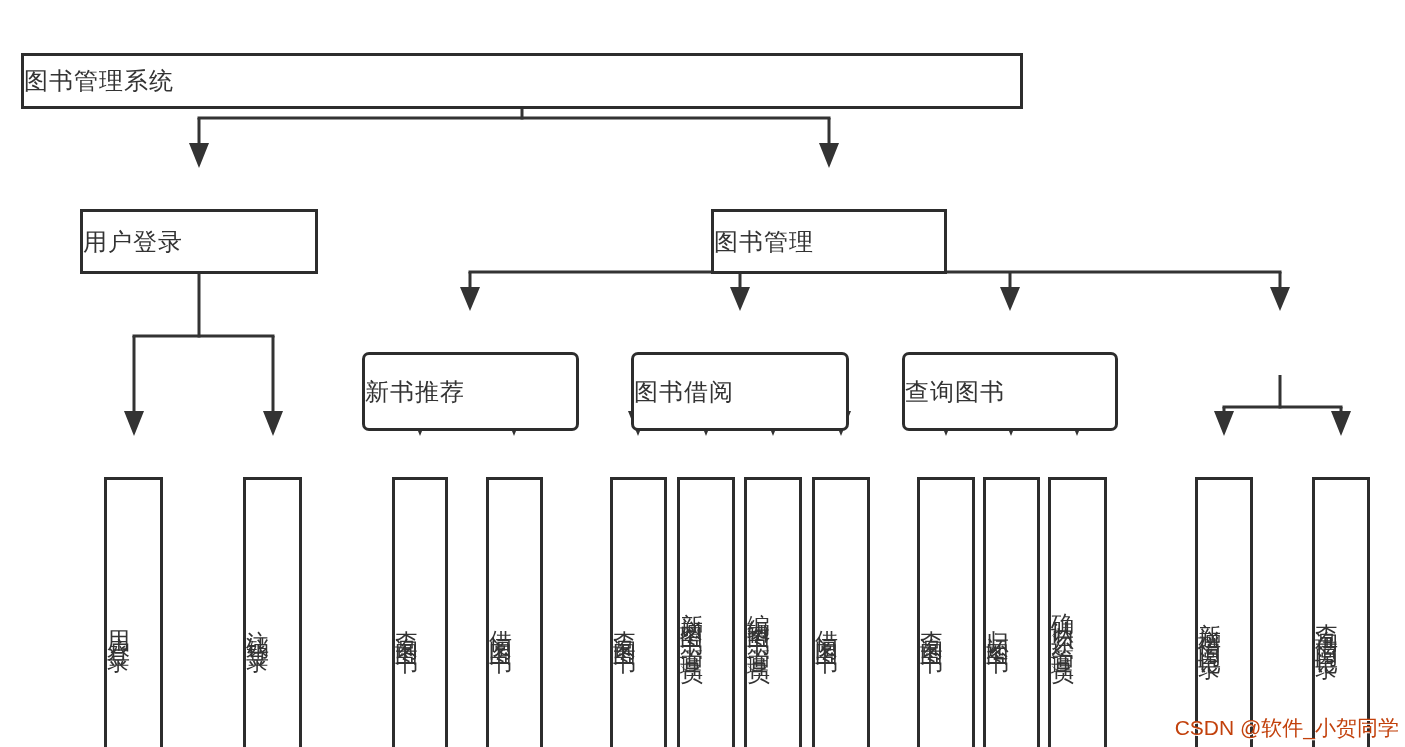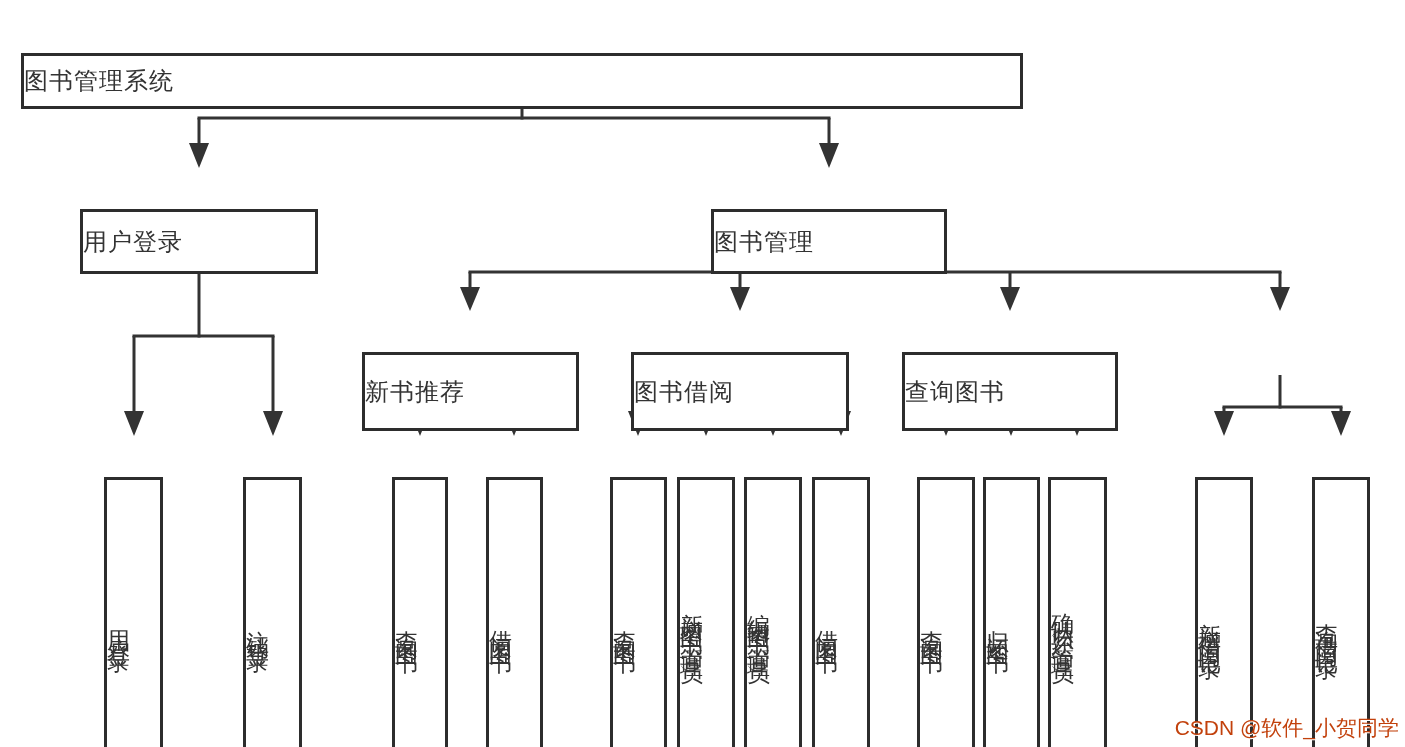--- a/index.html
+++ b/index.html
@@ -33,21 +33,21 @@
   }
   .hlabel {
     font-size: 24px;
     color: #333333;
     letter-spacing: 1px;
     white-space: nowrap;
   }
   .root-box   { left: 21px;  top: 13px;  width: 1002px; height: 56px; }
   .l2a        { left: 80px;  top: 169px; width: 238px;  height: 65px; }
   .l2b        { left: 711px; top: 169px; width: 236px;  height: 65px; }
-  .l3         { top: 312px; height: 79px; }
+  .l3         { top: 312px; height: 79px; border-radius: 7px; }
   .l3-1 { left: 362px;  width: 217px; }
   .l3-2 { left: 631px;  width: 218px; }
   .l3-3 { left: 902px;  width: 216px; }
   .l3-4 { left: 1171px; width: 218px; }
   .leaf { top: 437px; height: 298px; }
   .lf1  { left: 104px;  width: 59px; }
   .lf2  { left: 243px;  width: 59px; }
   .lf3  { left: 392px;  width: 56px; }
   .lf4  { left: 486px;  width: 57px; }
   .lf5  { left: 610px;  width: 57px; }

